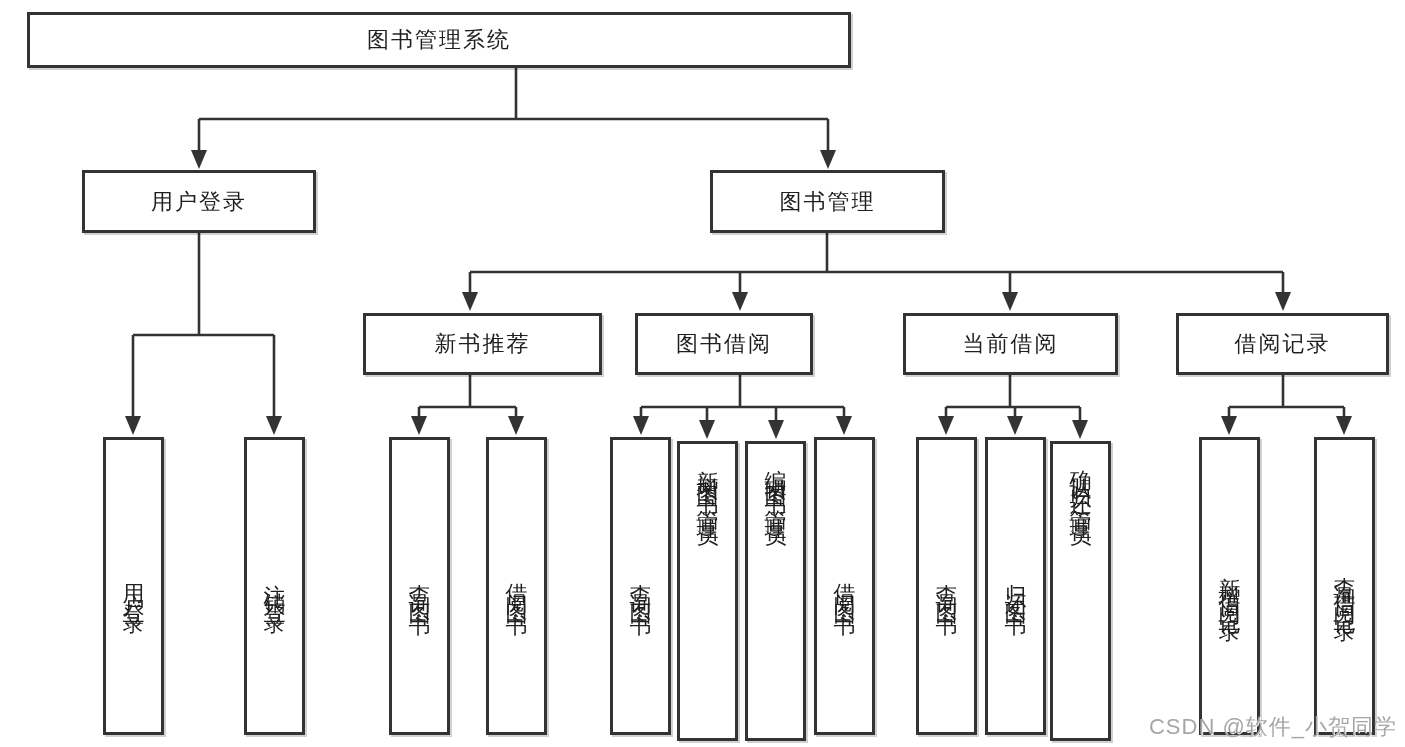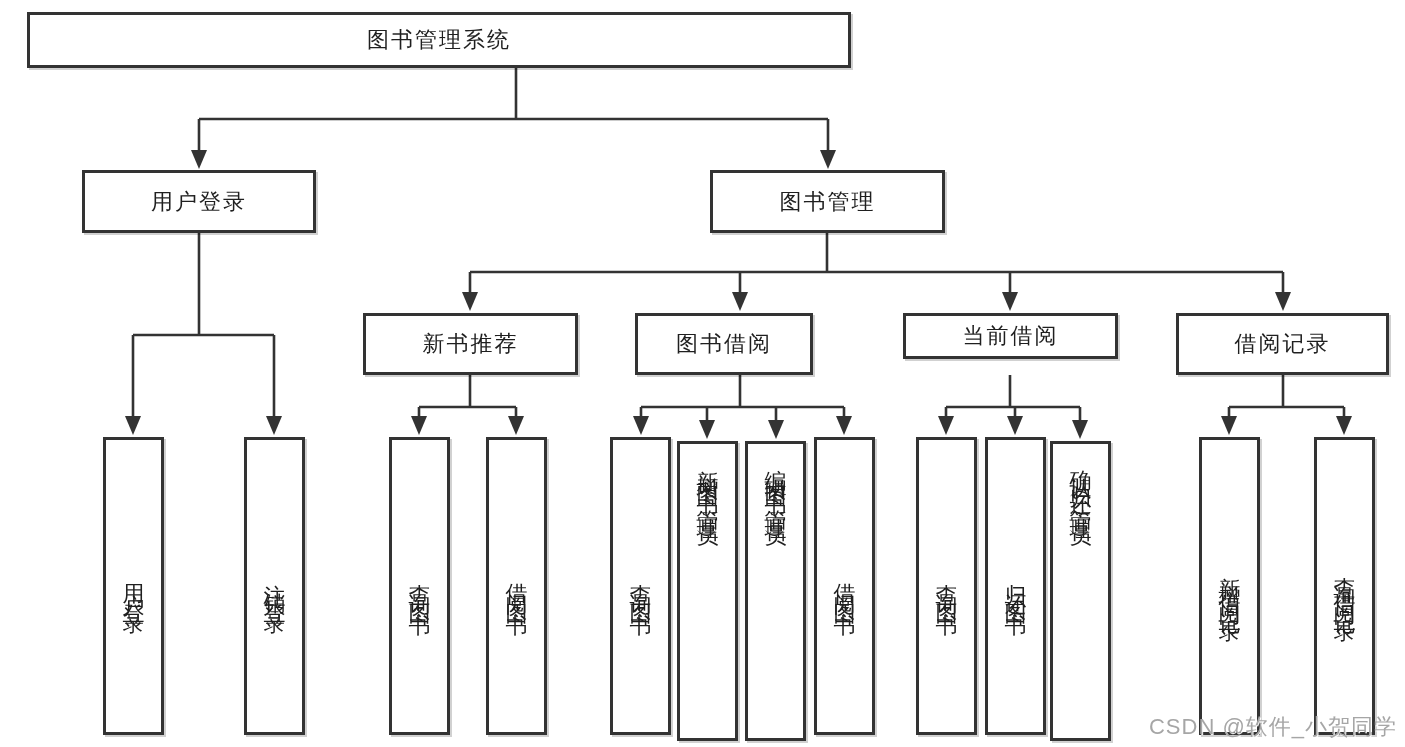--- a/index.html
+++ b/index.html
@@ -108,27 +108,27 @@
     <span class="lbl">图书管理系统</span>
   </div>
 
   <div class="node" style="left:82px;top:170px;width:234px;height:63px">
     <span class="lbl">用户登录</span>
   </div>
   <div class="node" style="left:710px;top:170px;width:235px;height:63px">
     <span class="lbl">图书管理</span>
   </div>
 
-  <div class="node" style="left:363px;top:313px;width:215px;height:62px">
+  <div class="node" style="left:363px;top:313px;width:239px;height:62px">
     <span class="lbl">新书推荐</span>
   </div>
   <div class="node" style="left:635px;top:313px;width:178px;height:62px">
     <span class="lbl">图书借阅</span>
   </div>
-  <div class="node" style="left:903px;top:313px;width:215px;height:46px">
+  <div class="node" style="left:903px;top:313px;width:215px;height:62px">
     <span class="lbl">当前借阅</span>
   </div>
   <div class="node" style="left:1176px;top:313px;width:213px;height:62px">
     <span class="lbl">借阅记录</span>
   </div>
 
   <div class="node v vs" style="left:103px;top:437px;width:61px;height:298px">
     <span class="lbl">用户登录</span>
   </div>
   <div class="node v vs" style="left:244px;top:437px;width:61px;height:298px">

